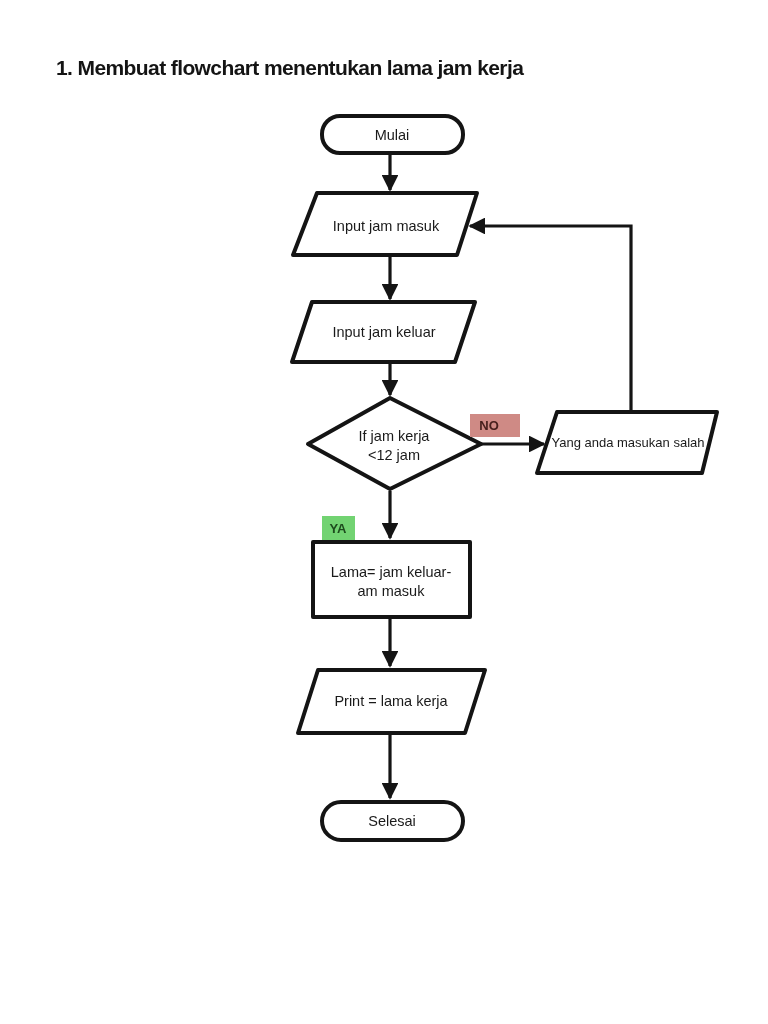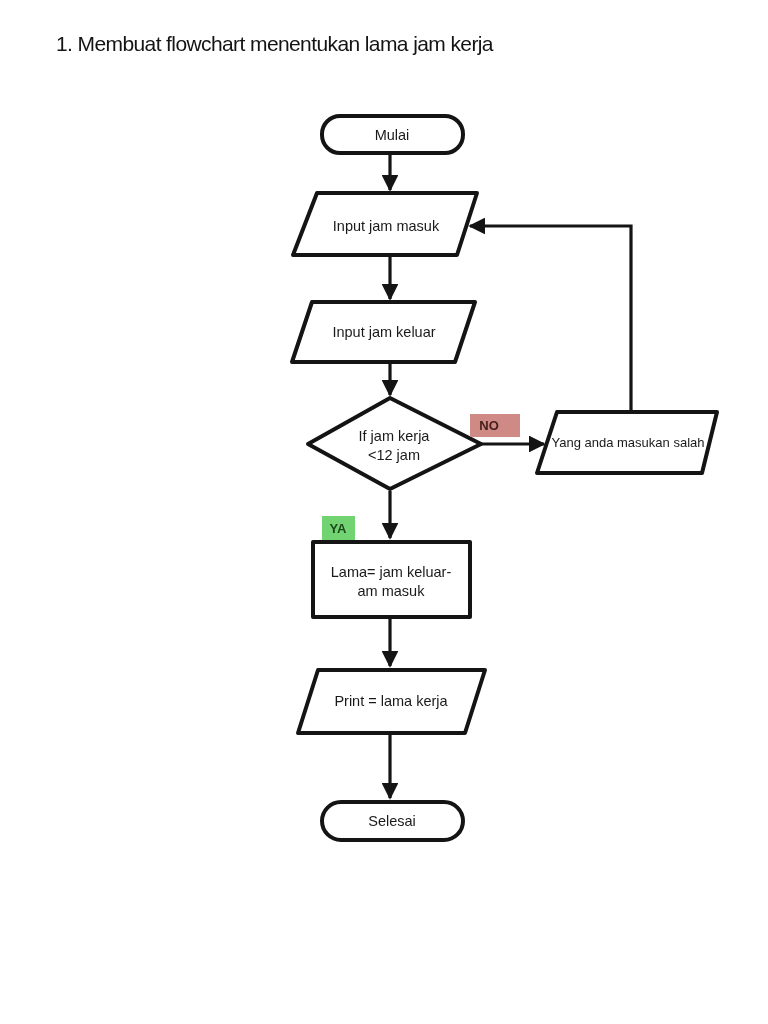--- a/index.html
+++ b/index.html
@@ -11,24 +11,24 @@
     position: relative;
     width: 768px;
     height: 1024px;
     background: #ffffff;
     overflow: hidden;
     font-family: "Liberation Sans", sans-serif;
   }
   .title {
     position: absolute;
     left: 56px;
-    top: 32px;
+    top: 56px;
     margin: 0;
     font-size: 21px;
-    font-weight: 400;
+    font-weight: 700;
     letter-spacing: -0.6px;
     color: #141414;
     font-family: "Liberation Sans", sans-serif;
     white-space: nowrap;
   }
   svg.flow {
     position: absolute;
     left: 0;
     top: 0;
   }

